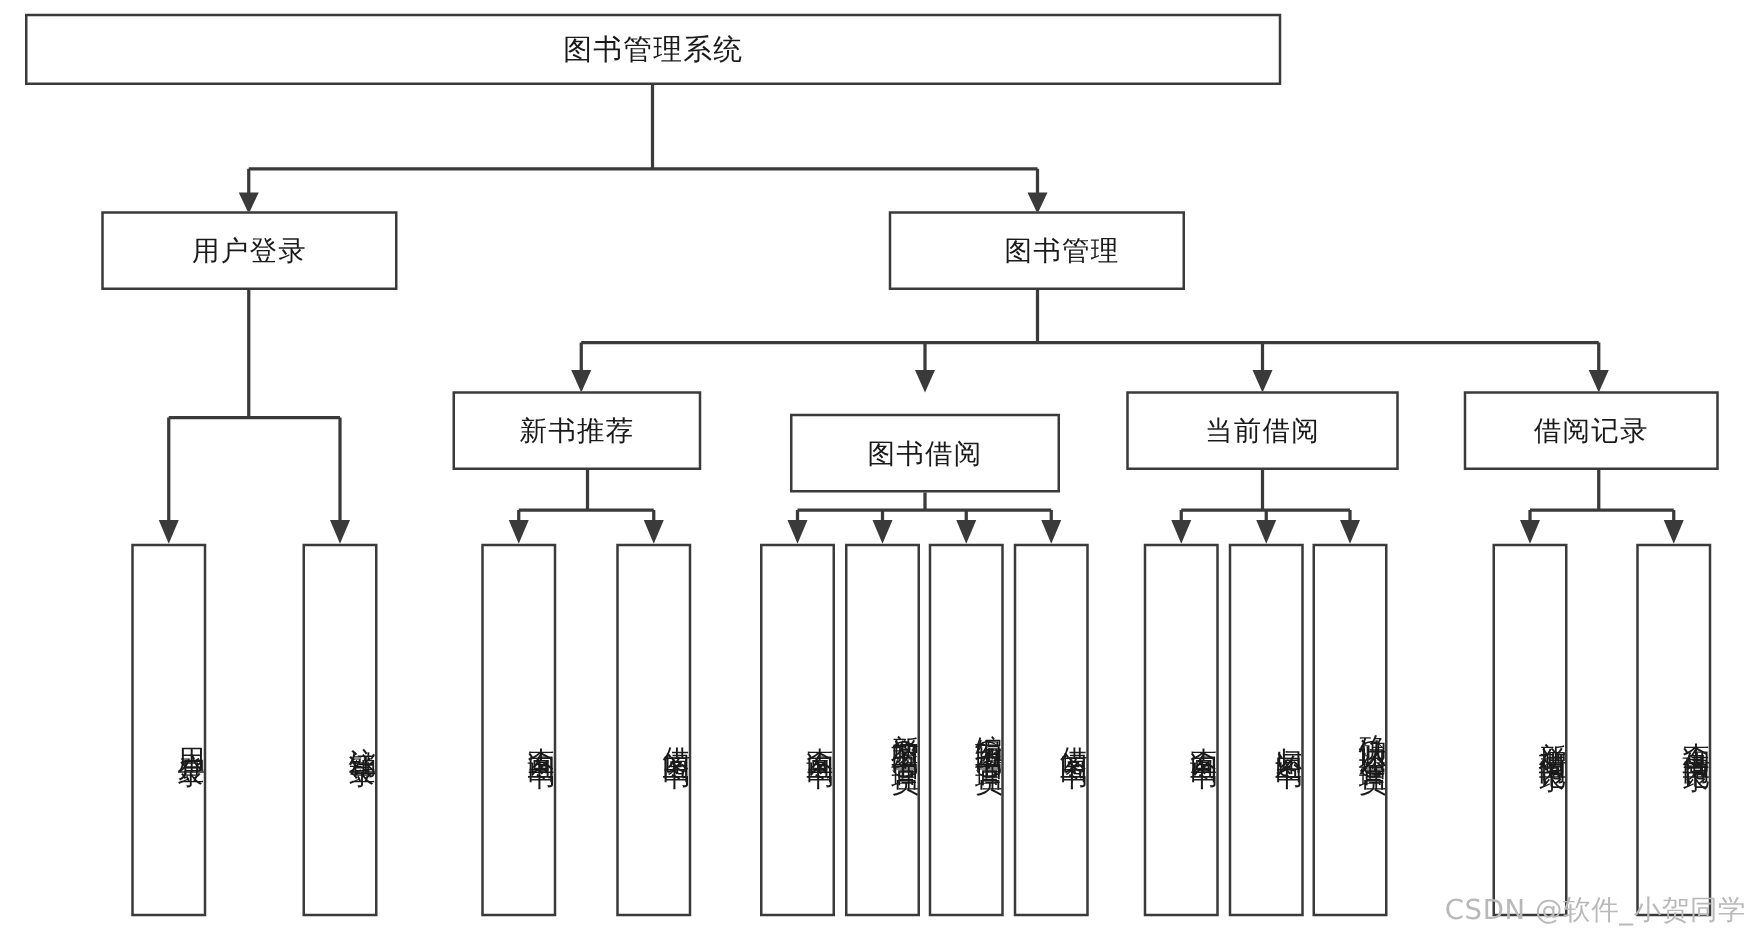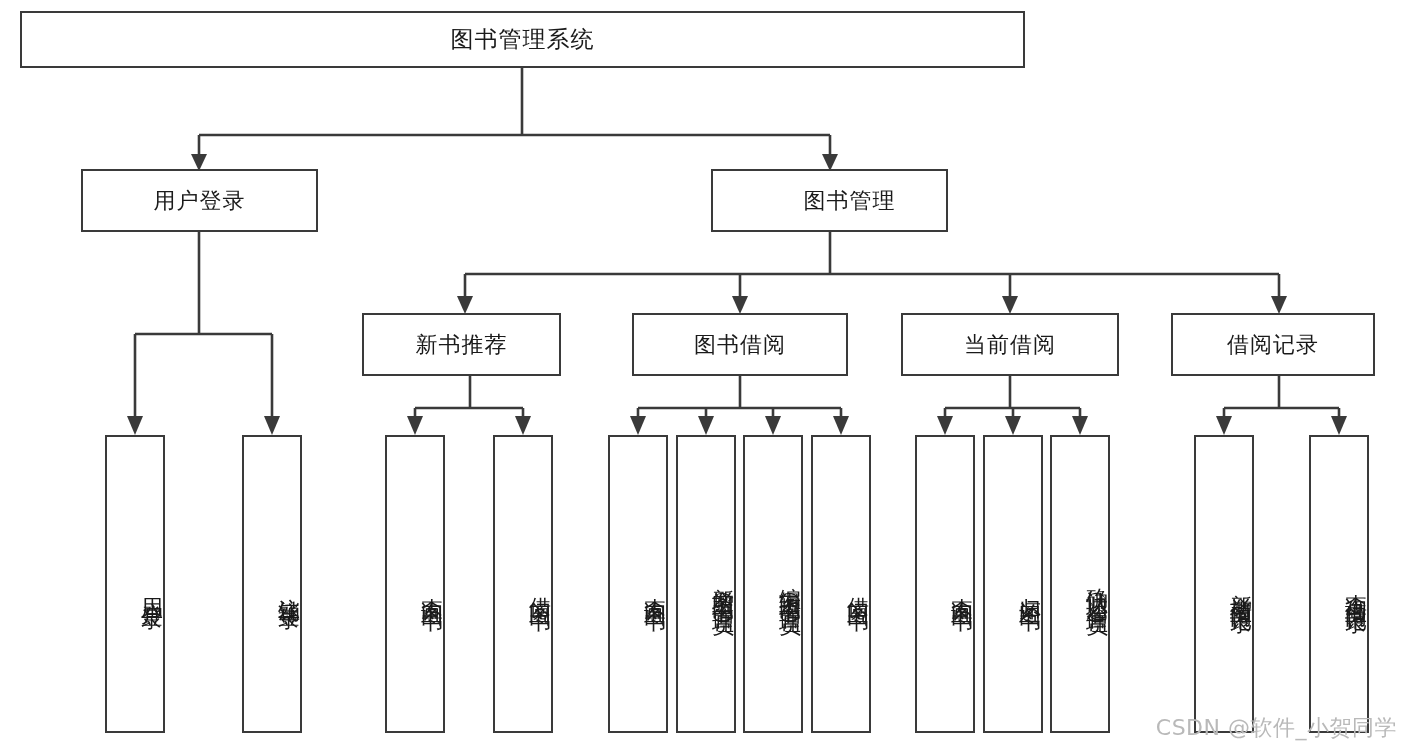--- a/index.html
+++ b/index.html
@@ -131,21 +131,21 @@
   <div class="node horiz" style="left:81px;top:169px;width:237px;height:63px;">
     <span>用户登录</span>
   </div>
   <div class="node horiz" style="left:711px;top:169px;width:237px;height:63px;padding-left:40px;">
     <span>图书管理</span>
   </div>
 
   <div class="node horiz" style="left:362px;top:313px;width:199px;height:63px;">
     <span>新书推荐</span>
   </div>
-  <div class="node horiz" style="left:632px;top:313px;width:216px;height:63px;">
+  <div class="node horiz" style="left:632px;top:331px;width:216px;height:63px;">
     <span>图书借阅</span>
   </div>
   <div class="node horiz" style="left:901px;top:313px;width:218px;height:63px;">
     <span>当前借阅</span>
   </div>
   <div class="node horiz" style="left:1171px;top:313px;width:204px;height:63px;">
     <span>借阅记录</span>
   </div>
 
   <div class="node vert" style="left:105px;top:435px;width:60px;height:298px;">

